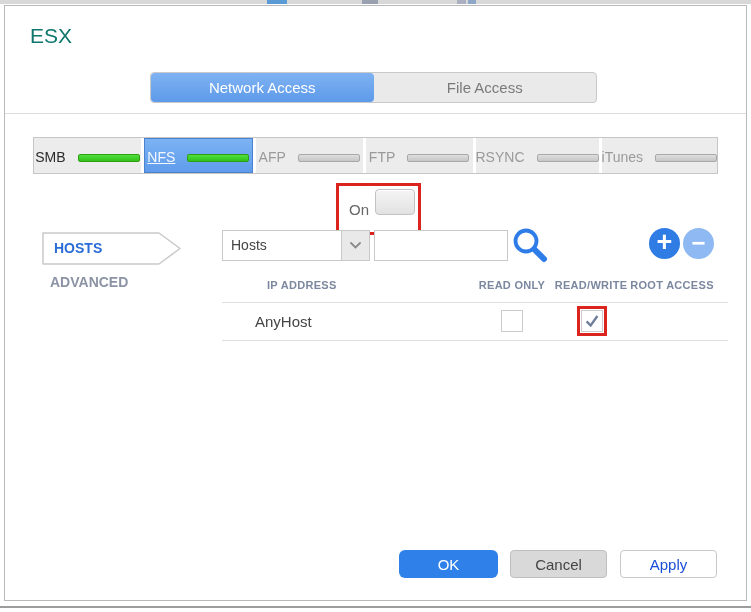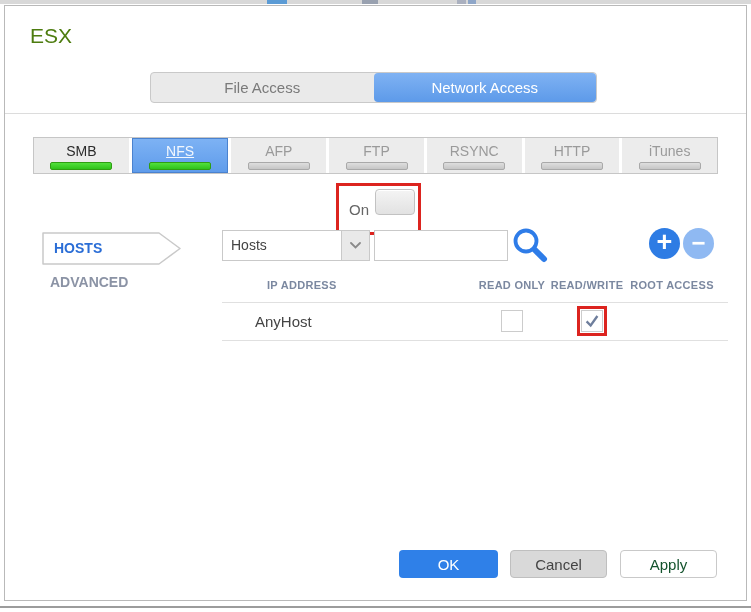--- a/index.html
+++ b/index.html
@@ -12,36 +12,36 @@
   .frag { position:absolute; top:0; height:4px; }
   .frag-blue  { left:267px; width:20px; background:#5b9bd5; }
   .frag-gray1 { left:362px; width:16px; background:#99a1b0; }
   .frag-gray2 { left:457px; width:9px;  background:#aab0bf; }
   .frag-gray3 { left:468px; width:8px;  background:#8ea6c8; }
   .bottom-line { position:absolute; left:0; top:606px; width:751px; height:2px; background:#9c9c9c; }
 
   .dialog { position:absolute; left:4px; top:5px; width:743px; height:596px;
             background:#fff; border:1px solid #b9b9b9; }
 
-  .title { position:absolute; left:25px; top:18px; font-size:21px; color:#4d7c0f; }
+  .title { position:absolute; left:25px; top:18px; font-size:21px; color:#0f766e; }
 
   
   .main-tabs { position:absolute; left:145px; top:66px; width:447px; height:31px;
                display:flex; background:#eaeaea; border:1px solid #c9c9c9; border-radius:4px; }
   .main-tab { flex:1; display:flex; align-items:center; justify-content:center;
               font-size:15px; color:#7a7a7a; cursor:default; }
   .main-tab.active { background:linear-gradient(#7fb2f3,#5d9ae9); color:#fff; border-radius:4px; }
 
   .hsep { position:absolute; left:0; top:107px; width:741px; height:1px; background:#dcdcdc; }
 
   
   .proto-bar { position:absolute; left:28px; top:131px; width:685px; height:37px;
                display:flex; gap:3px; background:#fff; border:1px solid #c6c6c6; }
-  .proto-tab { flex:1; background:#ececec; display:flex; flex-direction:column;
-               align-items:center; justify-content:center; padding-top:2px; }
+  .proto-tab { flex:1; background:#ececec; display:flex; flex-direction:row;
+               align-items:center; justify-content:center; padding-top:2px;gap:12px; }
   .proto-tab .lbl { font-size:14px; color:#9a9a9a; line-height:16px; }
   .proto-tab.on .lbl { color:#2b2b2b; }
   .proto-tab.selected { background:linear-gradient(#7db2f4,#5f9ceb); border:1px solid #4a82cf; }
   .proto-tab.selected .lbl { color:#f2f7fd;text-decoration:underline; }
   .status-bar { width:62px; height:8px; border-radius:2px; margin-top:3px; }
   .status-bar.green { background:linear-gradient(#52e03c,#2fc21a); border:1px solid #2f9e12; }
   .status-bar.gray  { background:linear-gradient(#dedede,#c6c6c6); border:1px solid #a9a9a9; }
 
   
   .toggle-box { position:absolute; left:331px; top:177px; width:85px; height:52px;
@@ -70,55 +70,55 @@
   .mag { position:absolute; left:506px; top:220px; width:40px; height:40px; cursor:pointer; }
   .circle-btn { position:absolute; top:222px; width:31px; height:31px; border-radius:50%;
                 color:#fff; display:flex; align-items:center; justify-content:center; cursor:pointer; }
   .plus  { left:644px; background:#2e7ce4; font-size:27px; font-weight:bold; line-height:1; padding-bottom:2px; }
   .minus { left:678px; background:#8fb9f2; font-size:24px; font-weight:bold; line-height:1; padding-bottom:2px; }
 
   
   .th { position:absolute; top:273px; font-size:11px; font-weight:bold; color:#7b88a0; letter-spacing:.3px; }
   .th-ip { left:250px;margin-left:12px; }
   .th-ro { left:462px; width:90px;  text-align:center; }
-  .th-rw { left:536px; width:92px; text-align:center; }
+  .th-rw { left:536px; width:100px; text-align:center; }
   .th-ra { left:612px; width:110px; text-align:center; }
   .tline { position:absolute; left:217px; width:506px; height:1px; background:#e0e0e0; }
   .tline1 { top:296px; } .tline2 { top:334px; }
   .cell-ip { position:absolute; left:250px; top:307px; font-size:15px; color:#444; }
   .cb { width:22px; height:22px; background:#fff; border:1px solid #ccc; }
   .cb-ro { position:absolute; left:496px; top:304px; }
   .rw-highlight { position:absolute; left:572px; top:300px; width:30px; height:30px;
                   border:3px solid #dc241f; background:#fff; display:flex;
                   align-items:center; justify-content:center; }
 
   
   .btn { position:absolute; top:544px; height:28px; border-radius:4px; font-size:15px;
          display:flex; align-items:center; justify-content:center; cursor:pointer; }
-  .btn-ok     { left:394px; width:99px; background:#2f80e8; color:#fff; }
+  .btn-ok     { left:394px; width:99px; background:#2f80e8; color:#fff;border-radius:6px; }
   .btn-cancel { left:505px; width:97px; background:#d9d9d9; border:1px solid #bfbfbf; color:#444; }
-  .btn-apply  { left:615px; width:97px; background:#fff; border:1px solid #c9c9c9; color:#14532d; }
+  .btn-apply  { left:615px; width:97px; background:#fff; border:1px solid #c9c9c9; color:#1d4ed8; }
 </style>
 </head>
 <body>
 
 <div class="top-strip">
   <div class="frag frag-blue"></div>
   <div class="frag frag-gray1"></div>
   <div class="frag frag-gray2"></div>
   <div class="frag frag-gray3"></div>
 </div>
 
 <div class="dialog">
 
   <div class="title">ESX</div>
 
   <div class="main-tabs">
+    <div class="main-tab active">Network Access</div>
     <div class="main-tab">File Access</div>
-    <div class="main-tab active">Network Access</div>
   </div>
 
   <div class="hsep"></div>
 
   <div class="proto-bar">
     <div class="proto-tab on">
       <span class="lbl">SMB</span>
       <span class="status-bar green"></span>
     </div>
     <div class="proto-tab selected">
@@ -128,24 +128,20 @@
     <div class="proto-tab">
       <span class="lbl">AFP</span>
       <span class="status-bar gray"></span>
     </div>
     <div class="proto-tab">
       <span class="lbl">FTP</span>
       <span class="status-bar gray"></span>
     </div>
     <div class="proto-tab">
       <span class="lbl">RSYNC</span>
-      <span class="status-bar gray"></span>
-    </div>
-    <div class="proto-tab">
-      <span class="lbl">HTTP</span>
       <span class="status-bar gray"></span>
     </div>
     <div class="proto-tab">
       <span class="lbl">iTunes</span>
       <span class="status-bar gray"></span>
     </div>
   </div>
 
   <div class="toggle-box">
     <span class="toggle-label">On</span>

